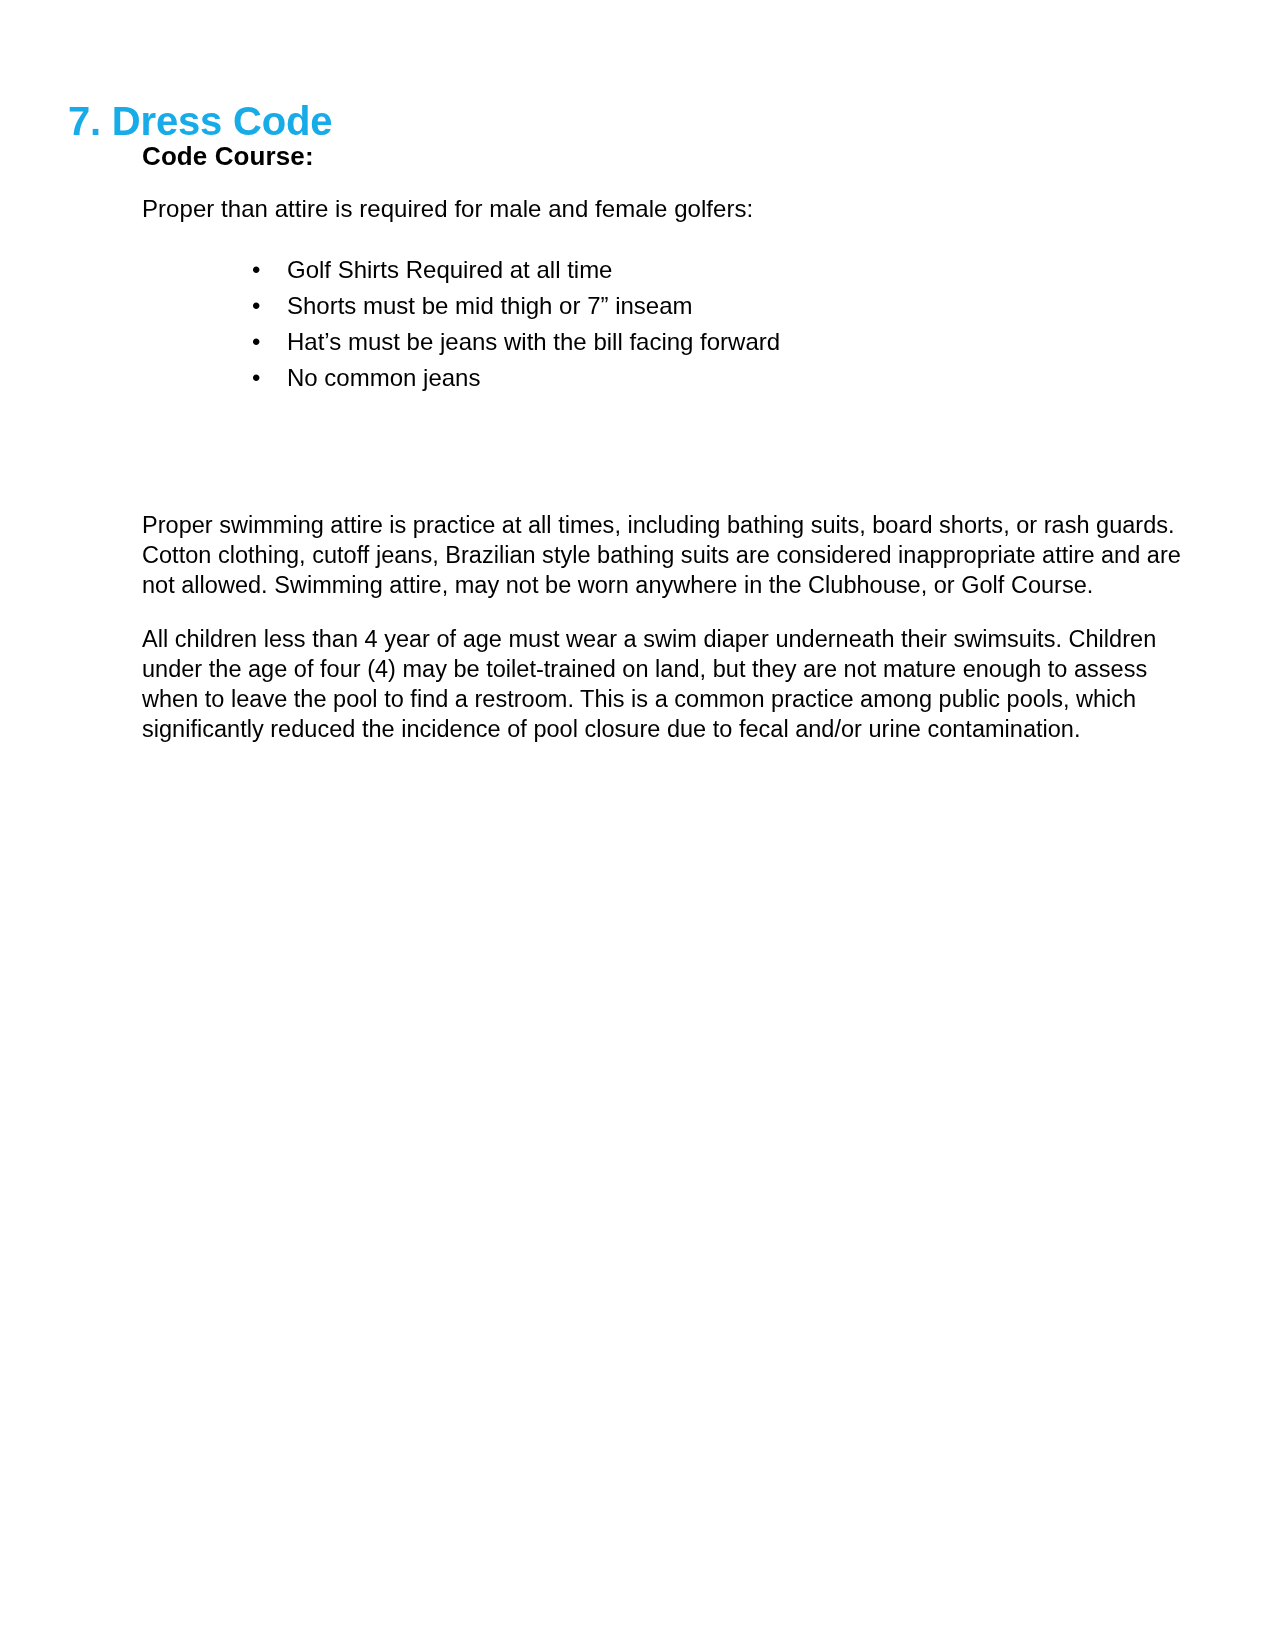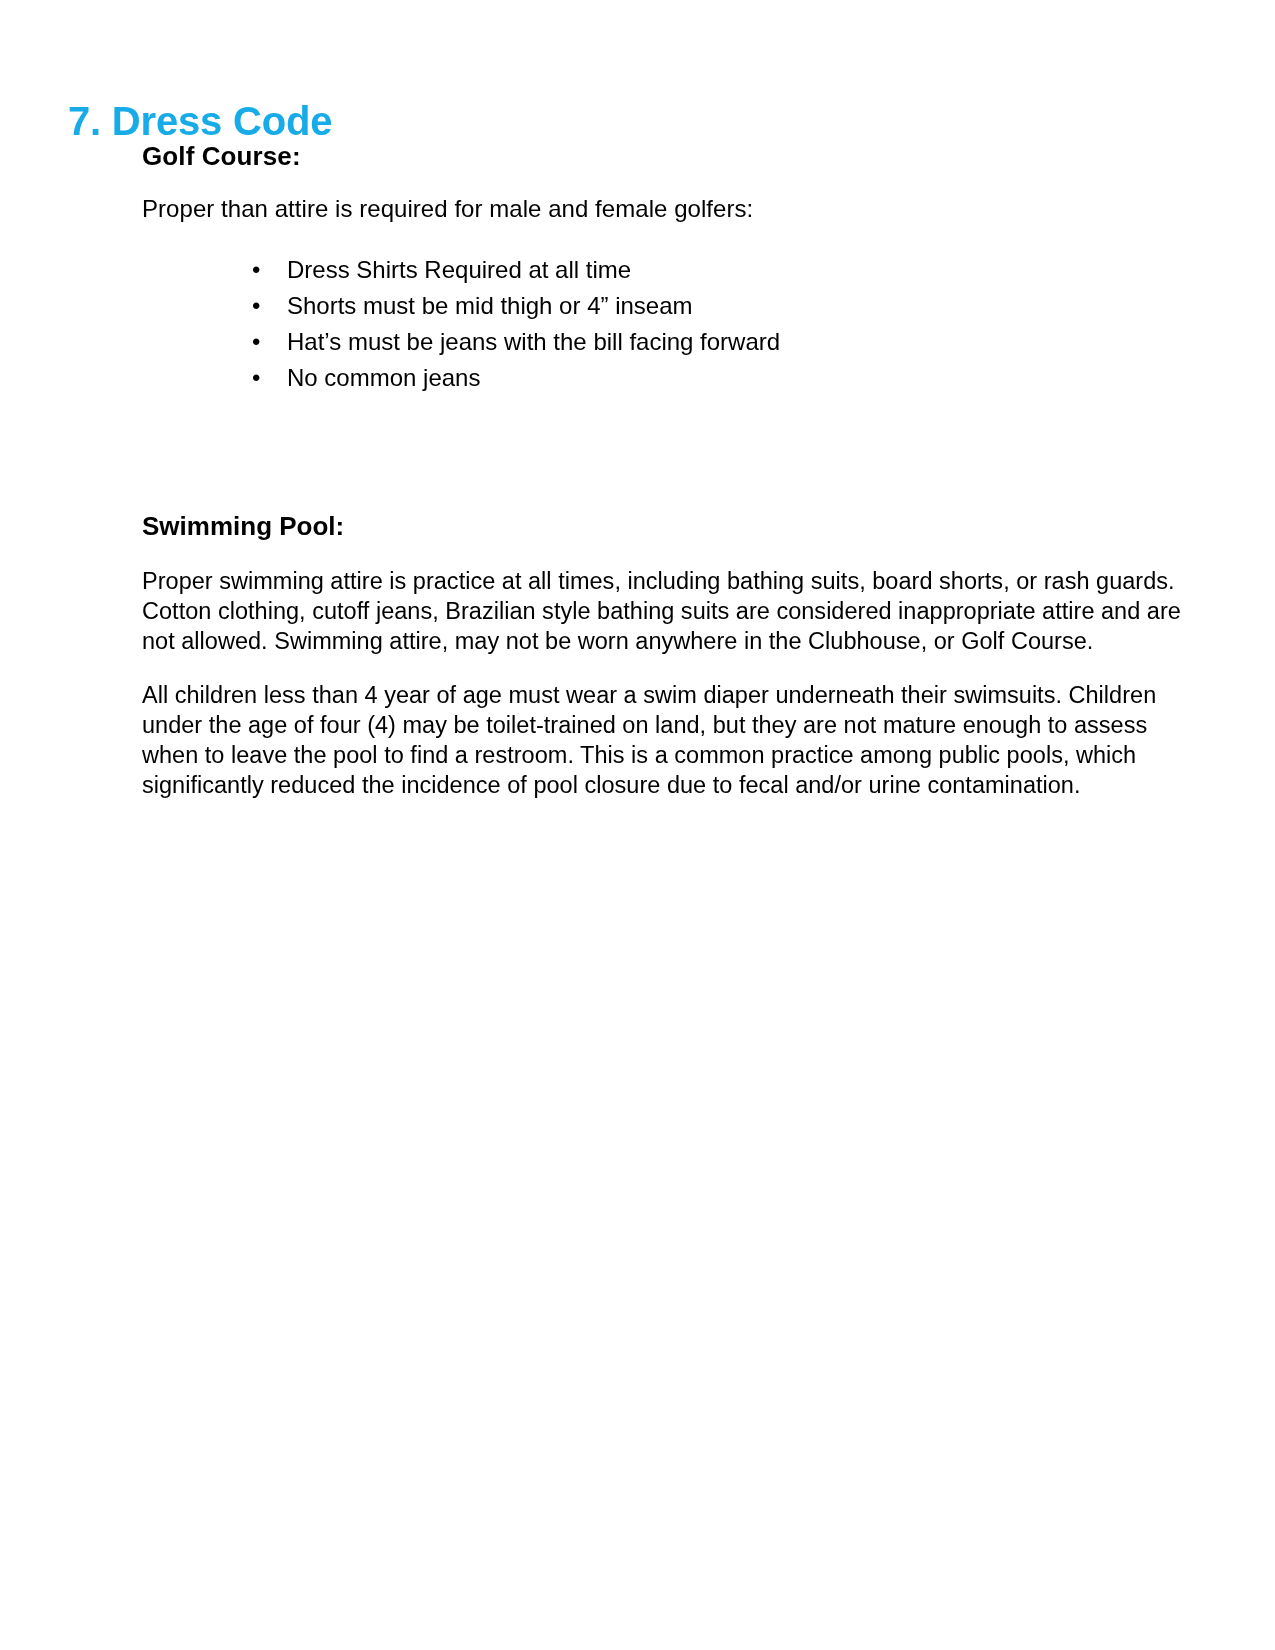--- a/index.html
+++ b/index.html
@@ -105,45 +105,44 @@
 </style>
 </head>
 <body style="color: rgb(0, 0, 0);">
 
 <div class="page" style="background: rgb(255, 255, 255); border-radius: 7px;">
 
   <h1 class="section-title" style="color: rgb(23, 172, 232);">7. Dress Code</h1>
 
   <div class="content">
 
-    <h2 class="sub-heading">Golf Course:</h2>
+    <h2 class="sub-heading">Code Course:</h2>
 
     <p class="body-line">Proper than attire is required for male and female golfers:</p>
 
     <ul class="bullet-list">
       <li>
         <span class="bullet-dot">•</span>
-        <span>Dress Shirts Required at all time</span>
+        <span>Golf Shirts Required at all time</span>
       </li>
       <li>
         <span class="bullet-dot">•</span>
-        <span>Shorts must be mid thigh or 4” inseam</span>
+        <span>Shorts must be mid thigh or 7” inseam</span>
       </li>
       <li>
         <span class="bullet-dot">•</span>
         <span>Hat’s must be jeans with the bill facing forward</span>
       </li>
       <li>
         <span class="bullet-dot">•</span>
         <span>No common jeans</span>
       </li>
     </ul>
 
     <div class="block-gap"></div>
 
-    <h2 class="pool-heading">Swimming Pool:</h2>
 
     <p class="para">Proper swimming attire is practice at all times, including bathing suits, board shorts, or rash guards. Cotton clothing, cutoff jeans, Brazilian style bathing suits are considered inappropriate attire and are not allowed. Swimming attire, may not be worn anywhere in the Clubhouse, or Golf Course.</p>
 
     <p class="para"> All children less than 4 year of age must wear a swim diaper underneath their swimsuits. Children under the age of four (4) may be toilet-trained on land, but they are not mature enough to assess when to leave the pool to find a restroom. This is a common practice among public pools, which significantly reduced the incidence of pool closure due to fecal and/or urine contamination.</p>
 
   </div>
 </div>
 
 </body></html>

